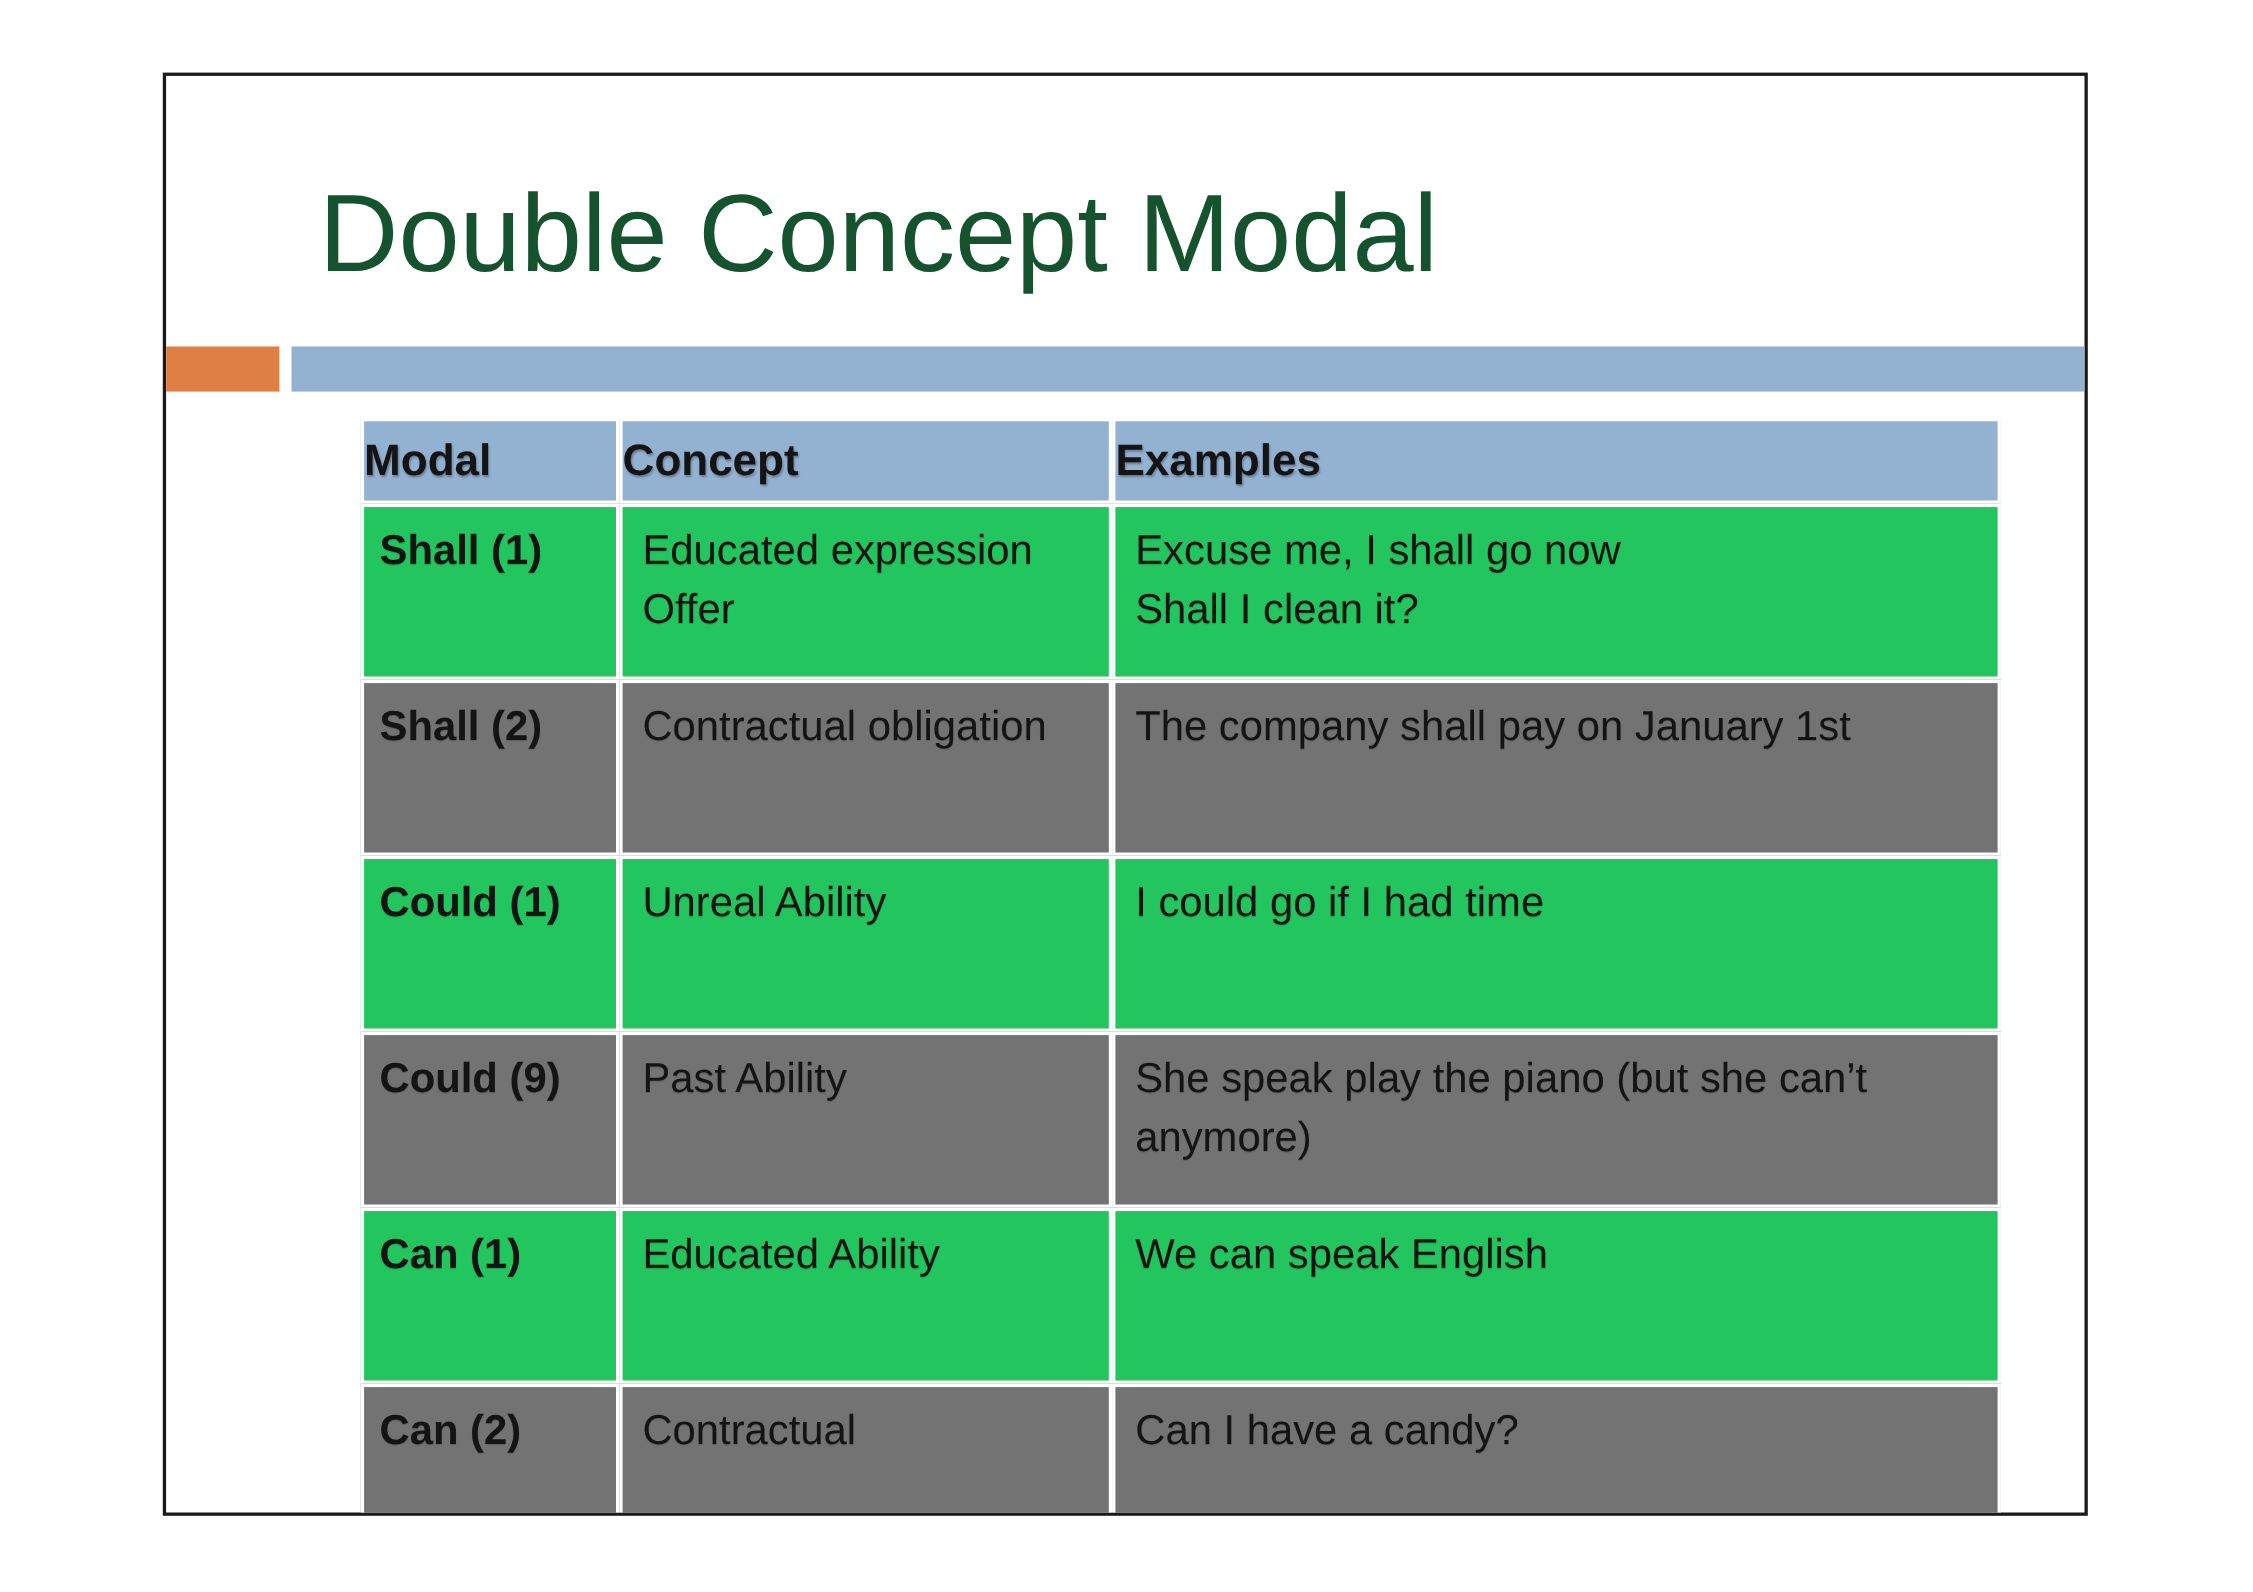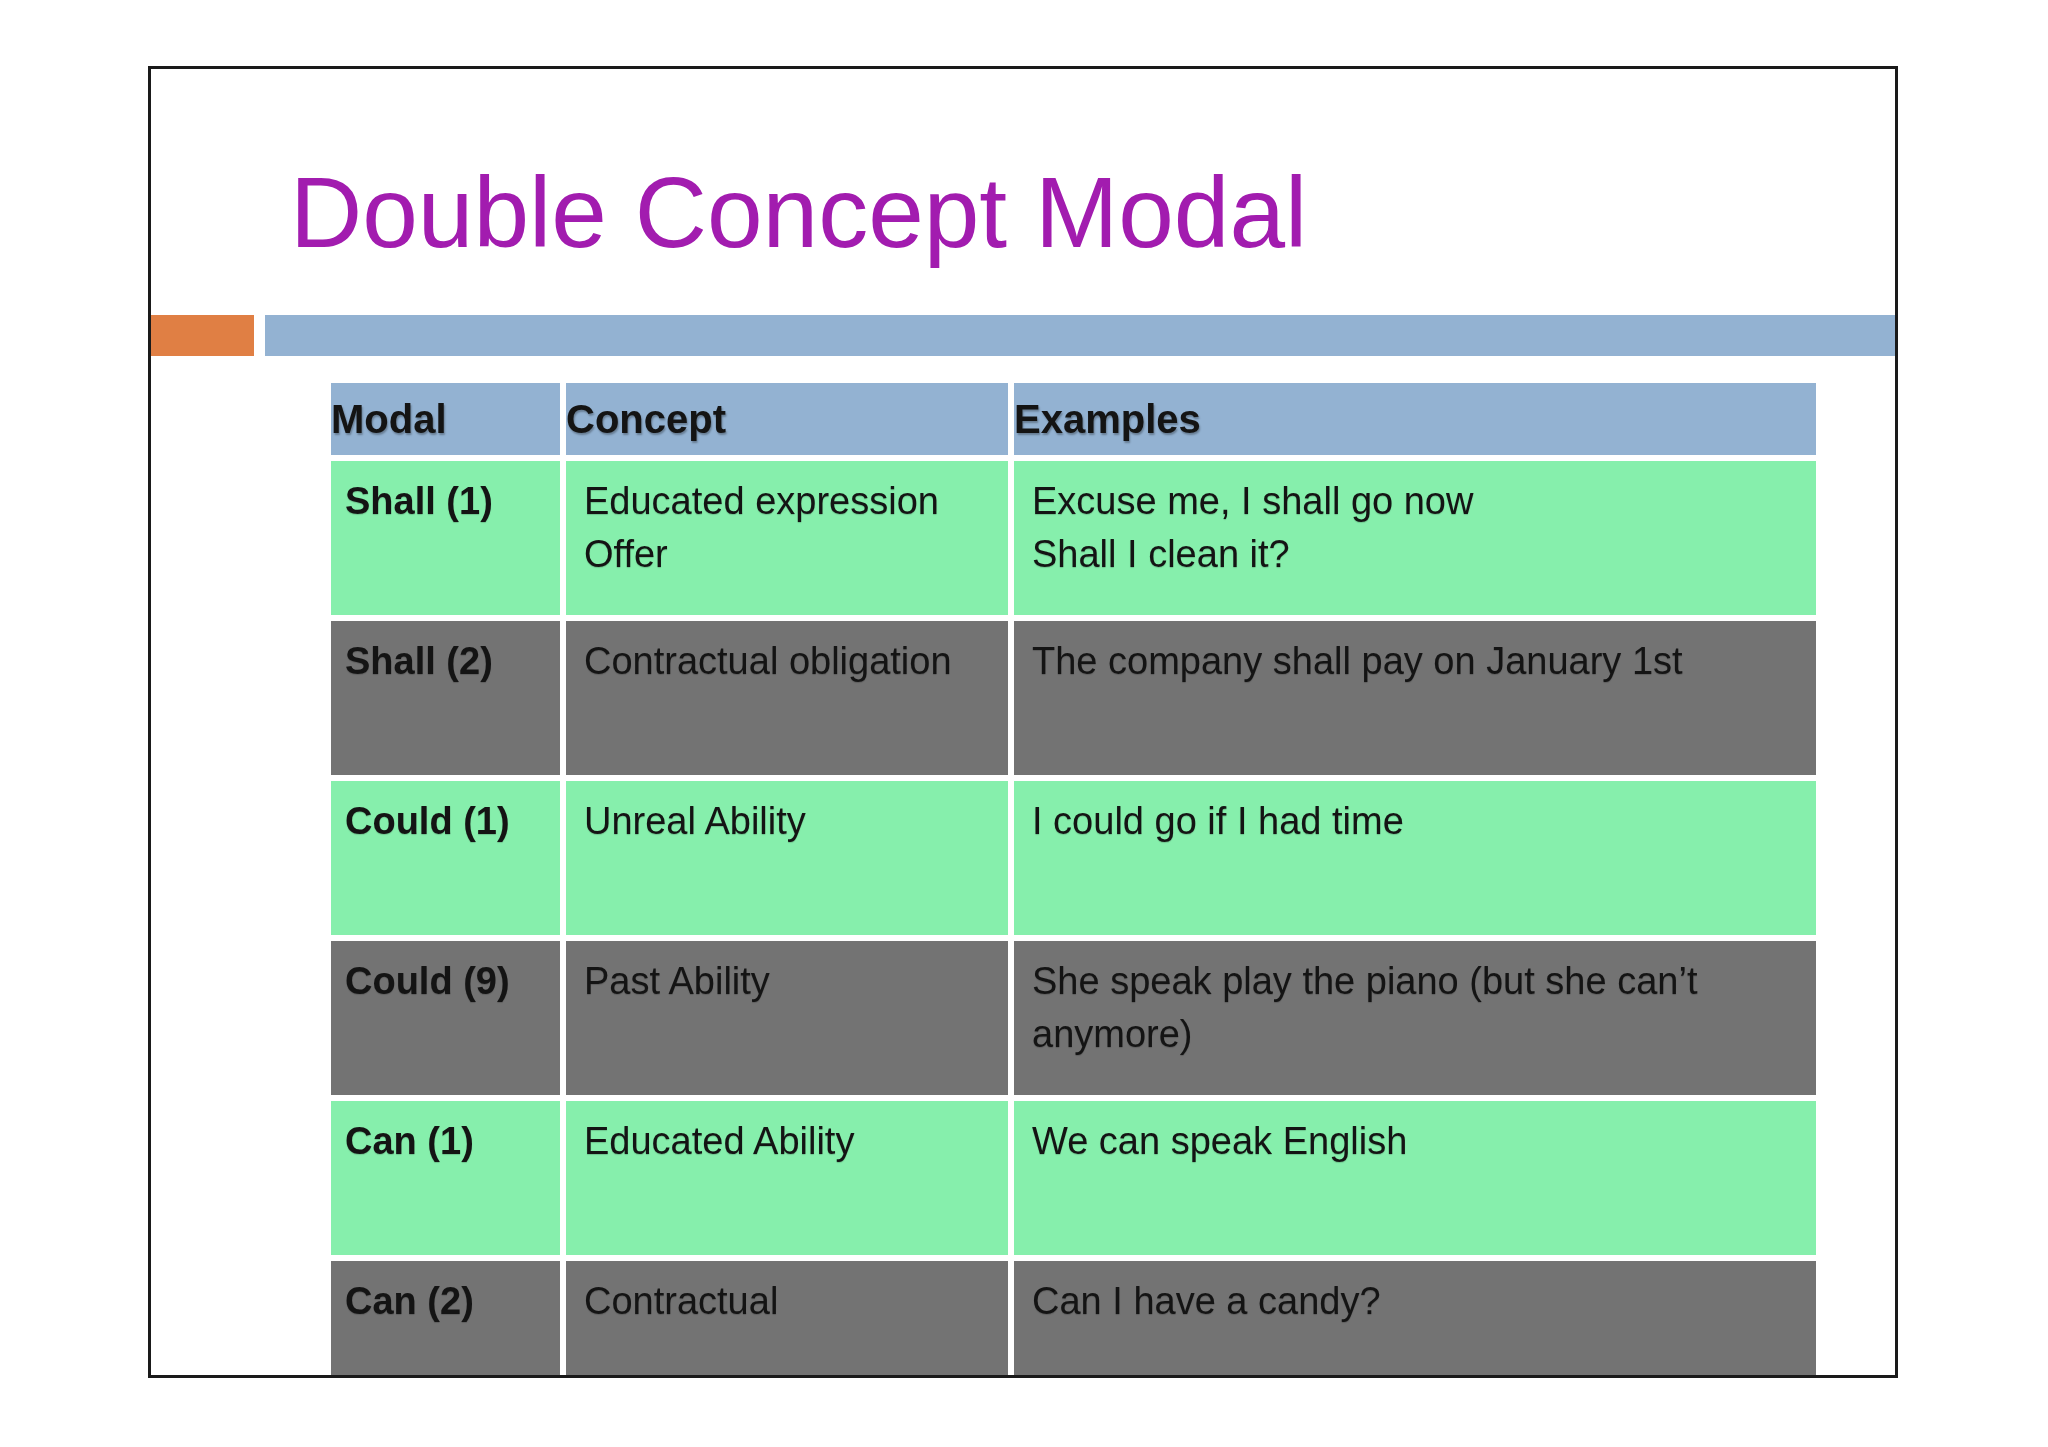--- a/index.html
+++ b/index.html
@@ -26,21 +26,21 @@
     box-sizing: border-box;
     overflow: hidden;
   }
   .slide-title {
     position: absolute;
     left: 139px;
     top: 81px;
     font-size: 100px;
     line-height: 125px;
     font-weight: 400;
-    color: #a21caf;
+    color: #14532d;
     letter-spacing: 0px;
     white-space: nowrap;
   }
   .accent-bar-orange {
     position: absolute;
     left: 0px;
     top: 246px;
     width: 103px;
     height: 41px;
     background: #e07f44;
@@ -83,21 +83,21 @@
     vertical-align: top;
     padding: 14px 18px 10px 18px;
     font-size: 38px;
     line-height: 53px;
     color: #141414;
     white-space: pre-line;
     text-shadow: 0 1px 1px rgba(0,0,0,0.18);
     box-sizing: content-box;
   }
   .modal-table td.modal-cell { font-weight: bold; padding-left: 14px; }
-  .modal-table tr.row-odd  td { background: #86efac; }
+  .modal-table tr.row-odd  td { background: #22c55e; }
   .modal-table tr.row-even td { background: #737373; }
 </style>
 </head>
 <body>
 
 <div class="stage">
   <div class="slide-frame">
 
     <div class="slide-title">Double Concept Modal</div>
 

